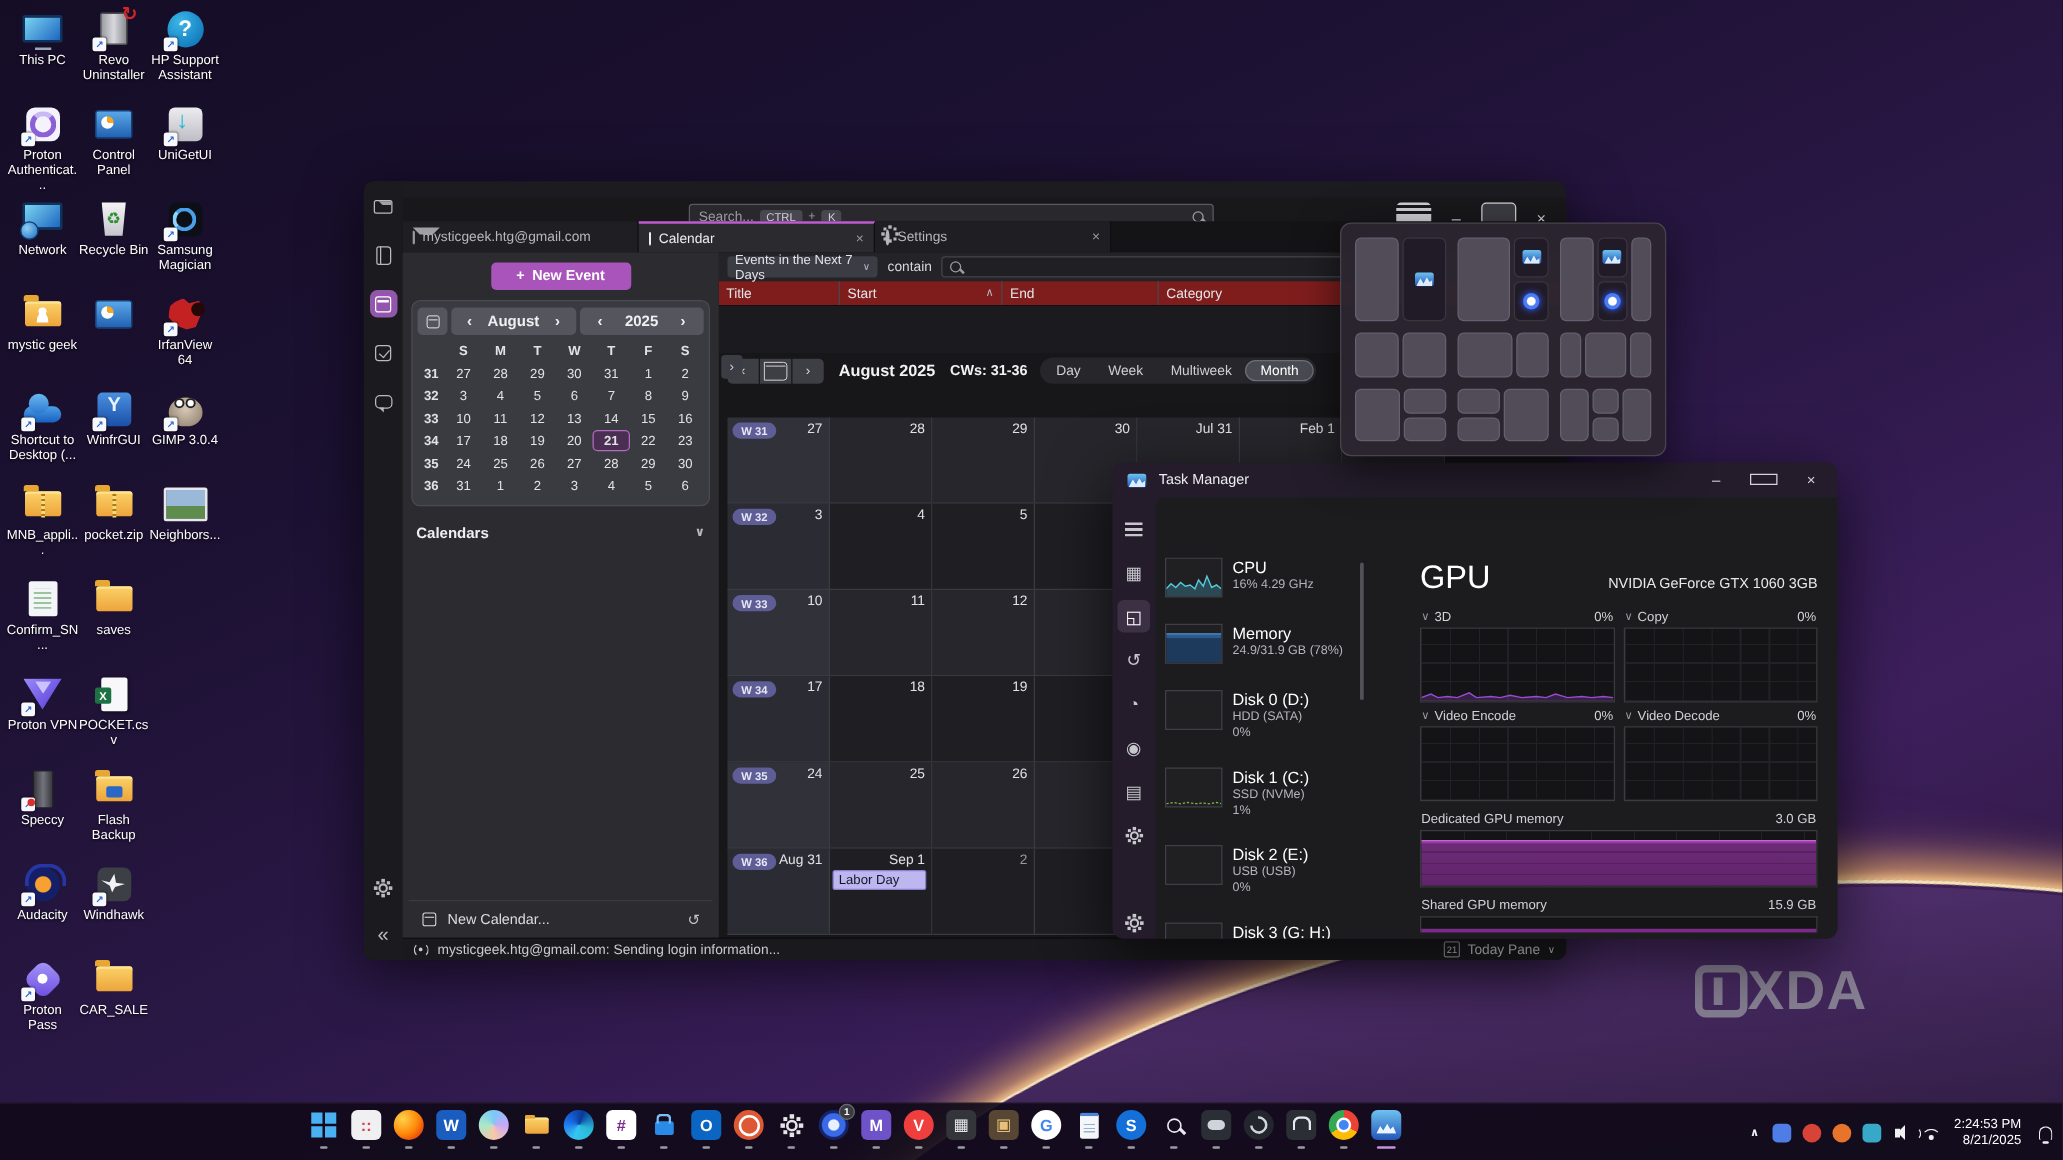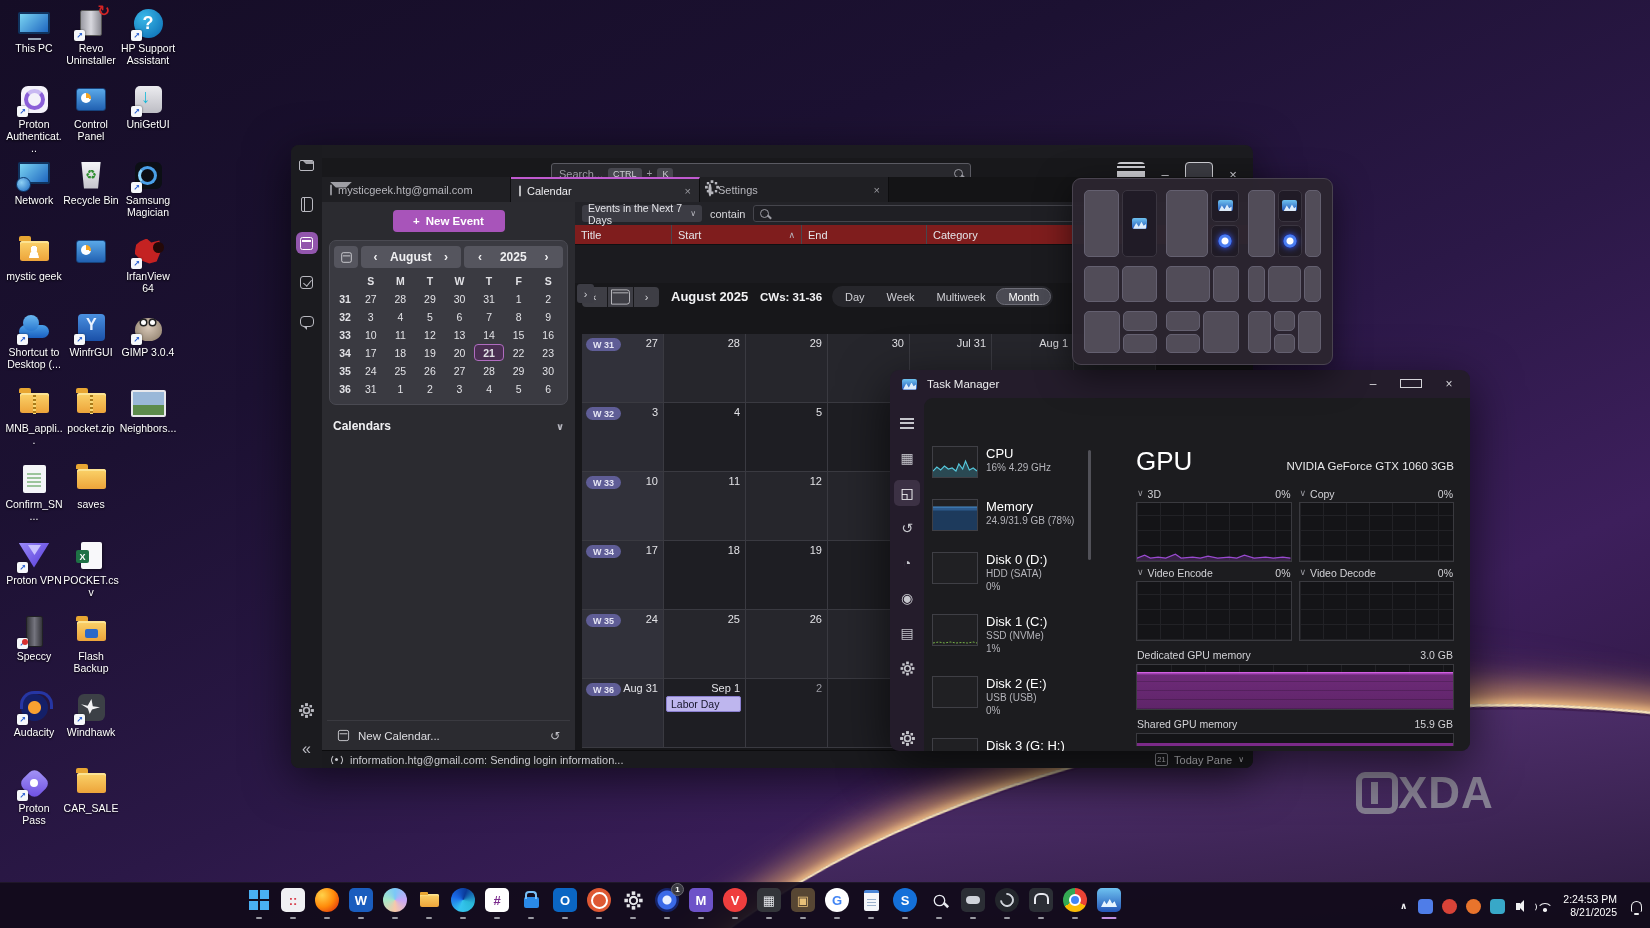--- a/index.html
+++ b/index.html
@@ -638,21 +638,21 @@
             <div class="gcell">
               <span class="gdate">29</span>
             </div>
             <div class="gcell">
               <span class="gdate">30</span>
             </div>
             <div class="gcell">
               <span class="gdate">Jul 31</span>
             </div>
             <div class="gcell">
-              <span class="gdate">Aug 1</span>
+              <span class="gdate">Feb 1</span>
             </div>
             <div class="gcell">
               <span class="gdate">2</span>
             </div>
           </div>
           <div class="grow dark">
             <div class="gcell sun">
               <span class="gdate">3</span>
               <span class="wpill">W 32</span>
             </div>
@@ -770,21 +770,21 @@
             </div>
             <div class="gcell">
               <span class="gdate dim">6</span>
             </div>
           </div>
         </div>
     </div>
 
     <div class="tb-status">
       <span class="radioic"></span>
-      <span>information.htg@gmail.com: Sending login information...</span>
+      <span>mysticgeek.htg@gmail.com: Sending login information...</span>
       <div class="today-pane">
         <span class="tp-badge">21</span>
         <span>Today Pane</span>
         <span class="tp-chev">∨</span>
       </div>
     </div>
   </div>
 
   <div id="flyout">
       <div class="sl-tile">

